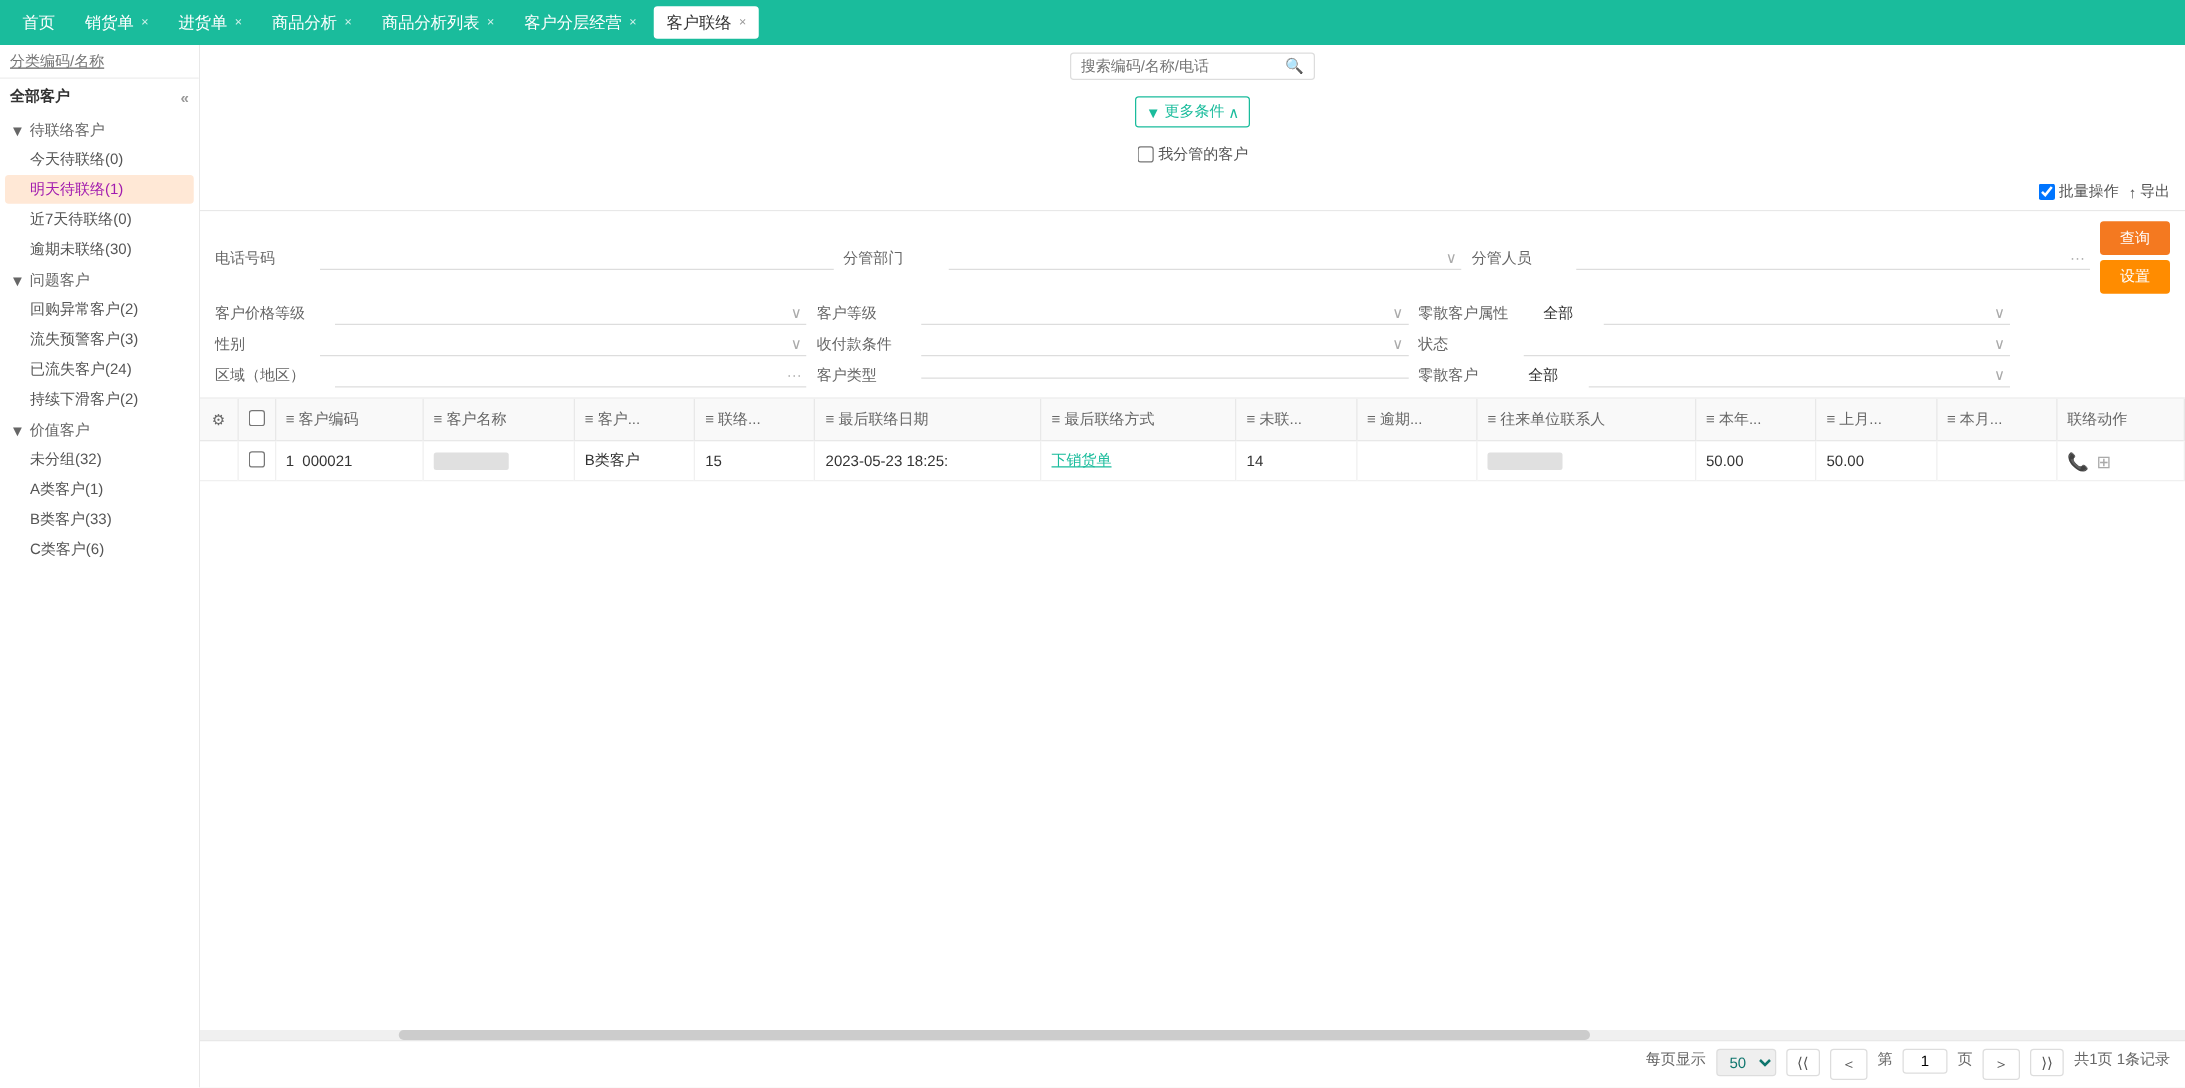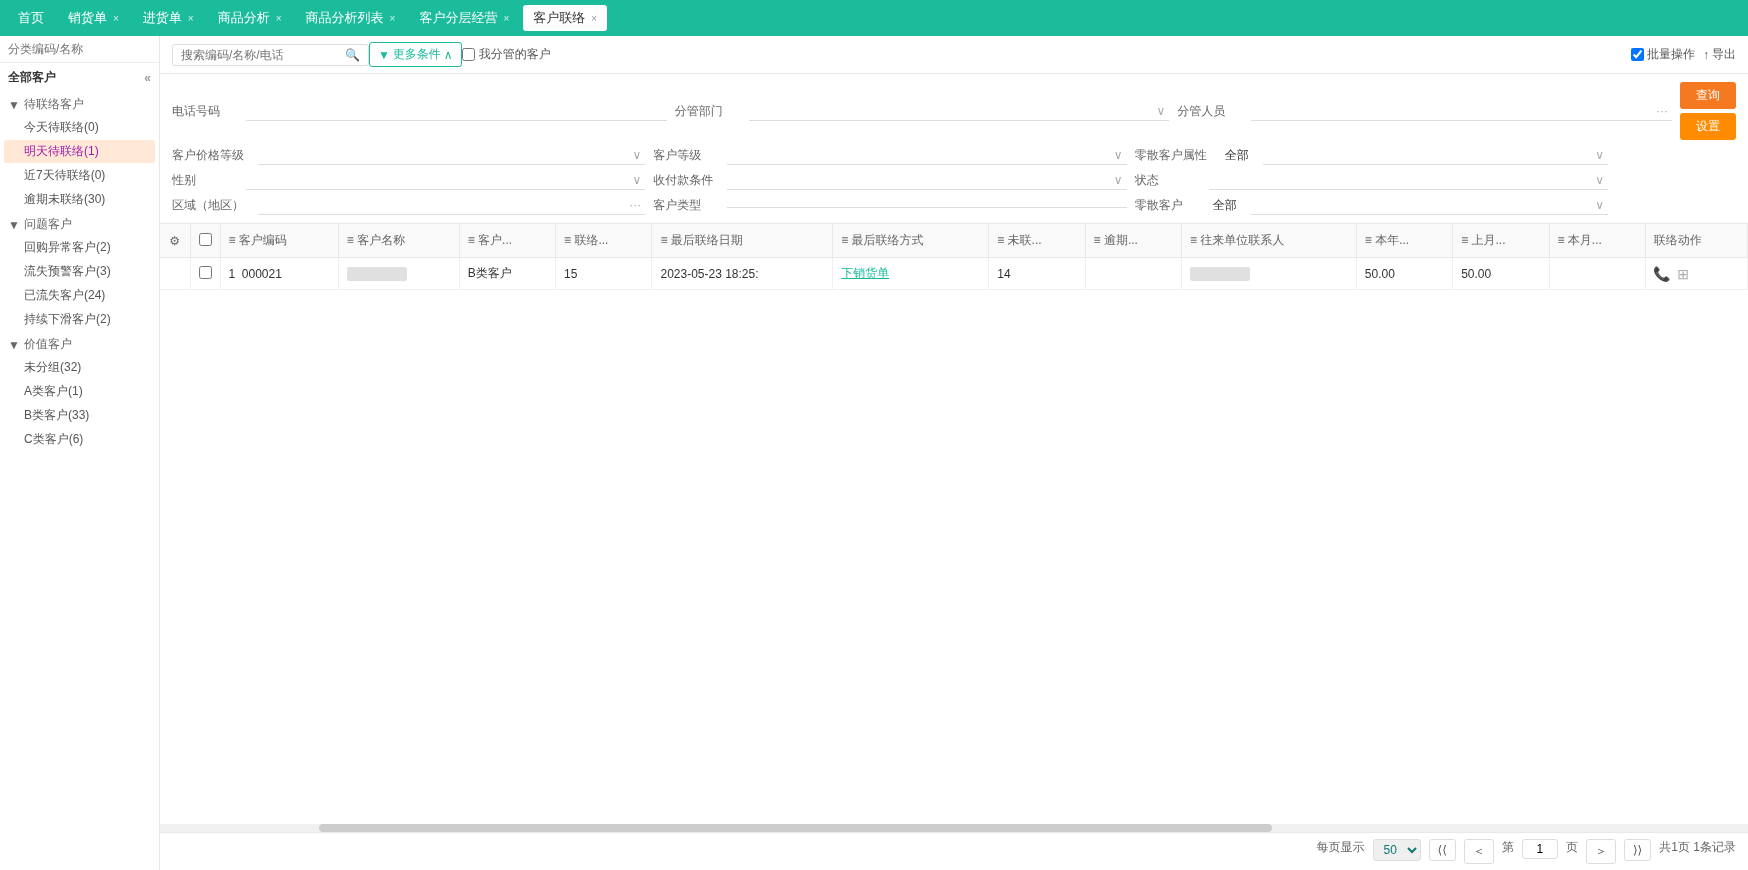--- a/index.html
+++ b/index.html
@@ -47,20 +47,21 @@
       padding: 6px 8px;
       border-bottom: 1px solid #eee;
       gap: 4px;
     }
     .sidebar-search input {
       flex: 1;
       border: none;
       outline: none;
       font-size: 12px;
       color: #666;
+      text-decoration: underline;
     }
     .sidebar-section-header {
       display: flex;
       align-items: center;
       justify-content: space-between;
       padding: 6px 8px;
       font-weight: bold;
       color: #333;
       cursor: pointer;
     }
@@ -90,21 +91,22 @@
       overflow: hidden;
     }
 
     
     .toolbar {
       display: flex;
       align-items: center;
       padding: 6px 12px;
       background: #fff;
       border-bottom: 1px solid #e8e8e8;
-      gap: 0;
+      gap: 13px;
+      flex-direction: column;
     }
     .search-box {
       display: flex;
       align-items: center;
       border: 1px solid #ddd;
       border-radius: 3px;
       padding: 3px 8px;
       gap: 4px;
       background: #fff;
     }
@@ -143,21 +145,21 @@
     .filter-row {
       display: flex;
       align-items: center;
       margin-bottom: 6px;
       gap: 8px;
     }
     .filter-row:last-child { margin-bottom: 0; }
     .filter-field {
       display: flex;
       align-items: center;
-      gap: 14px;
+      gap: 24px;
       flex: 1;
     }
     .filter-label {
       color: #666;
       white-space: nowrap;
       min-width: 60px;
     }
     .filter-input {
       flex: 1;
       border: none;

